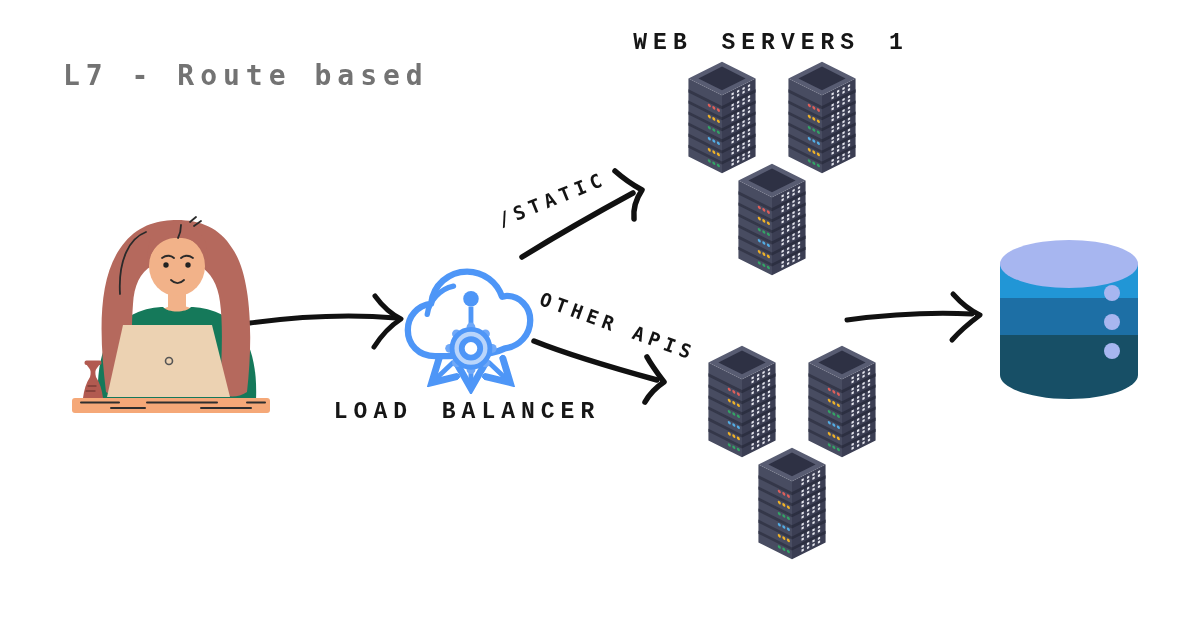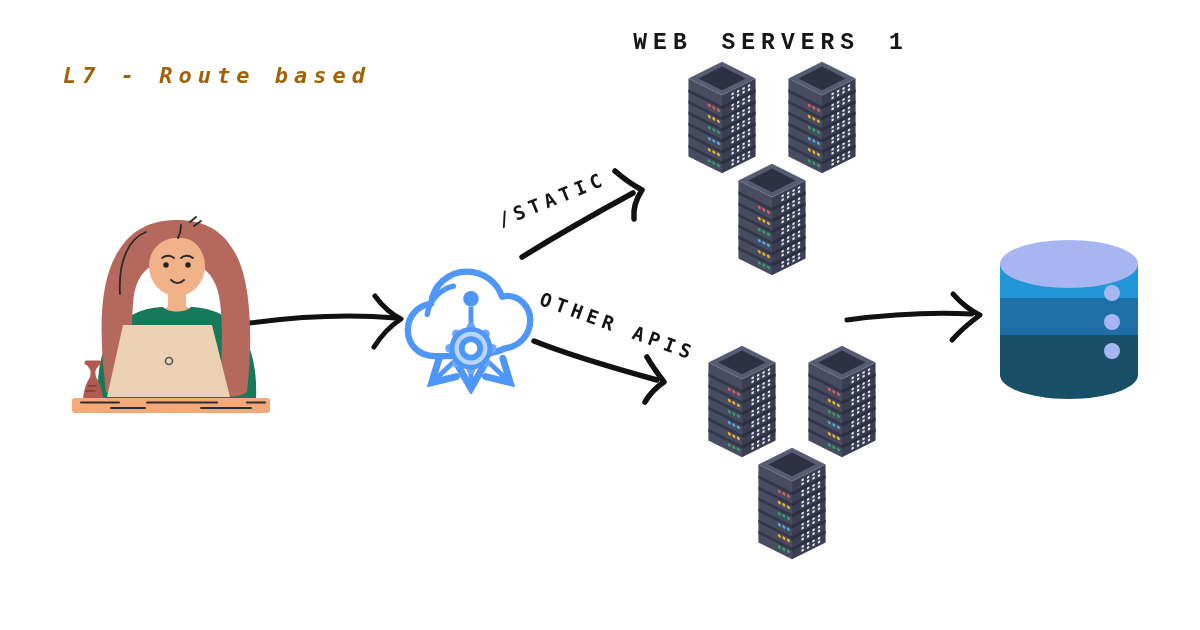--- a/index.html
+++ b/index.html
@@ -2,21 +2,21 @@
 <html><head>
 <meta charset="utf-8">
 <style>
   html,body{margin:0;padding:0;background:#fff;}
   #canvas{position:relative;width:1200px;height:630px;background:#ffffff;overflow:hidden;
           font-family:"Liberation Sans",sans-serif;}
   .abs{position:absolute;}
   .label-title{font-family:Liberation Mono, monospace;font-weight:700;font-size:23px;
                letter-spacing:6px;word-spacing:9px;color:#161616;text-align:center;white-space:nowrap;}
   .label-mono{font-family:"DejaVu Sans Mono",monospace;font-weight:700;color:#141414;white-space:nowrap;}
-  .heading{font-size:22px;letter-spacing:6px;line-height:36px;color:#a16207;font-style:italic;}
+  .heading{font-size:28px;letter-spacing:6px;line-height:36px;color:#737373;}
   .edge-label{font-size:19px;letter-spacing:5px;text-align:center;}
   #arrow-layer{left:0;top:0;z-index:1;pointer-events:none;}
   .node{z-index:2;}
   .edge-label{z-index:3;}
   svg{display:block;}
 </style>
 </head>
 <body>
 
 <div id="canvas">
@@ -221,20 +221,21 @@
       <g stroke="#6fa8f8" stroke-width="9" stroke-linecap="round">
         <line x1="71" y1="71" x2="71" y2="115"></line>
         <line x1="49" y1="93" x2="93" y2="93"></line>
         <line x1="56" y1="78" x2="86" y2="108"></line>
         <line x1="56" y1="108" x2="86" y2="78"></line>
       </g>
       <circle cx="71" cy="93" r="19.5" fill="#b9d5fb" stroke="#4e96f7" stroke-width="5"></circle>
       <circle cx="71" cy="93" r="9.5" fill="#ffffff" stroke="#4e96f7" stroke-width="6"></circle>
     </g>
   </svg>
+  <div class="abs label-title" style="left:317px;top:399px;width:300px;">LOAD BALANCER</div>
 
   <div class="abs label-mono edge-label" style="left:472px;top:188px;width:160px;transform:rotate(-22deg);">/STATIC</div>
   <div class="abs label-mono edge-label" style="left:513px;top:315px;width:210px;transform:rotate(20deg);">OTHER APIS</div>
 
   <div class="abs label-title" style="left:611px;top:30px;width:320px;">WEB SERVERS 1</div>
   <svg class="abs node" style="left:681px;top:58px;" width="82" height="118" viewBox="0 0 90 130">
       <use href="#tower"></use>
     </svg>
   <svg class="abs node" style="left:781px;top:58px;" width="82" height="118" viewBox="0 0 90 130">
       <use href="#tower"></use>

